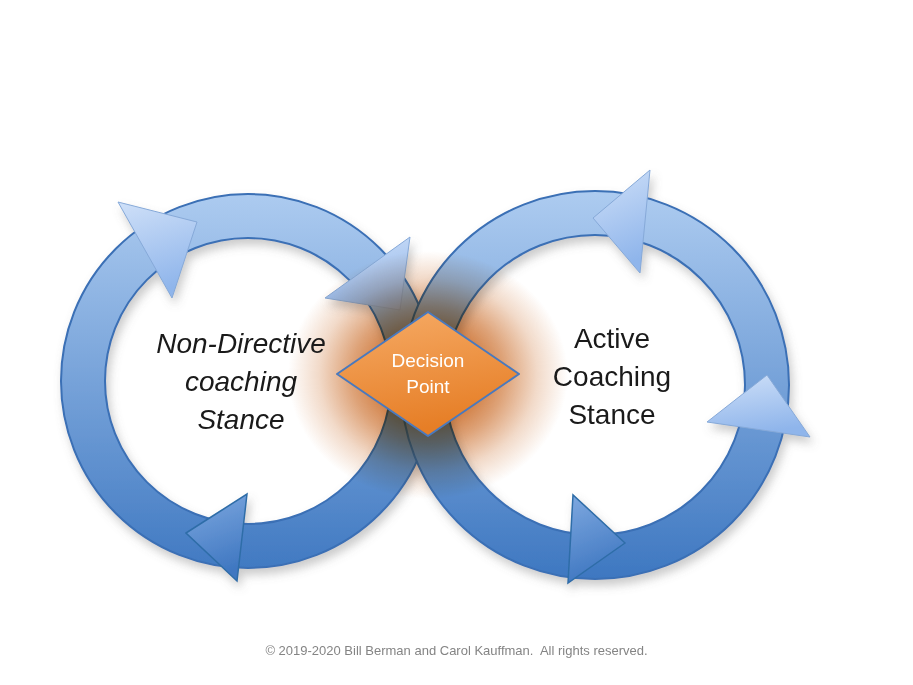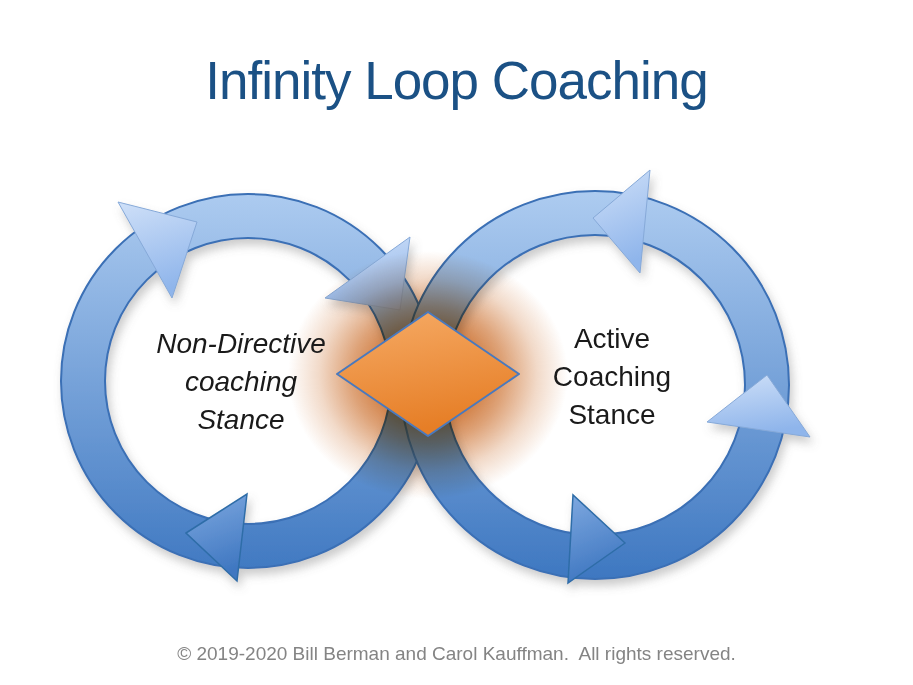--- a/index.html
+++ b/index.html
@@ -52,30 +52,29 @@
     line-height: 26px;
     color: #ffffff;
   }
   .footer {
     position: absolute;
     top: 643px;
     left: 0;
     width: 100%;
     text-align: center;
     white-space: pre;
-    font-size: 19px;
+    font-size: 13px;
     color: #848484;
   }
 </style>
 </head>
 <body>
 
 <div class="slide">
 
-  <h1 class="title">Infinity Loop Coaching</h1>
 
   <svg class="diagram-svg" viewBox="0 0 913 685" xmlns="http://www.w3.org/2000/svg">
     <defs>
       <linearGradient id="ringGrad" gradientUnits="userSpaceOnUse" x1="0" y1="185" x2="0" y2="585">
         <stop offset="0" stop-color="#AFCDF1"></stop>
         <stop offset="1" stop-color="#3C76C0"></stop>
       </linearGradient>
       <linearGradient id="arrowLightGrad" x1="0" y1="0" x2="0.25" y2="1">
         <stop offset="0" stop-color="#CFE0F8"></stop>
         <stop offset="1" stop-color="#8FB5EB"></stop>
@@ -129,16 +128,18 @@
   </svg>
 
   <div class="loop-label left">Non-Directive
 coaching
 Stance</div>
 
   <div class="loop-label right">Active
 Coaching
 Stance</div>
 
+  <div class="diamond-label">Decision
+Point</div>
 
   <div class="footer">© 2019-2020 Bill Berman and Carol Kauffman.  All rights reserved.</div>
 
 </div>
 
 </body></html>

